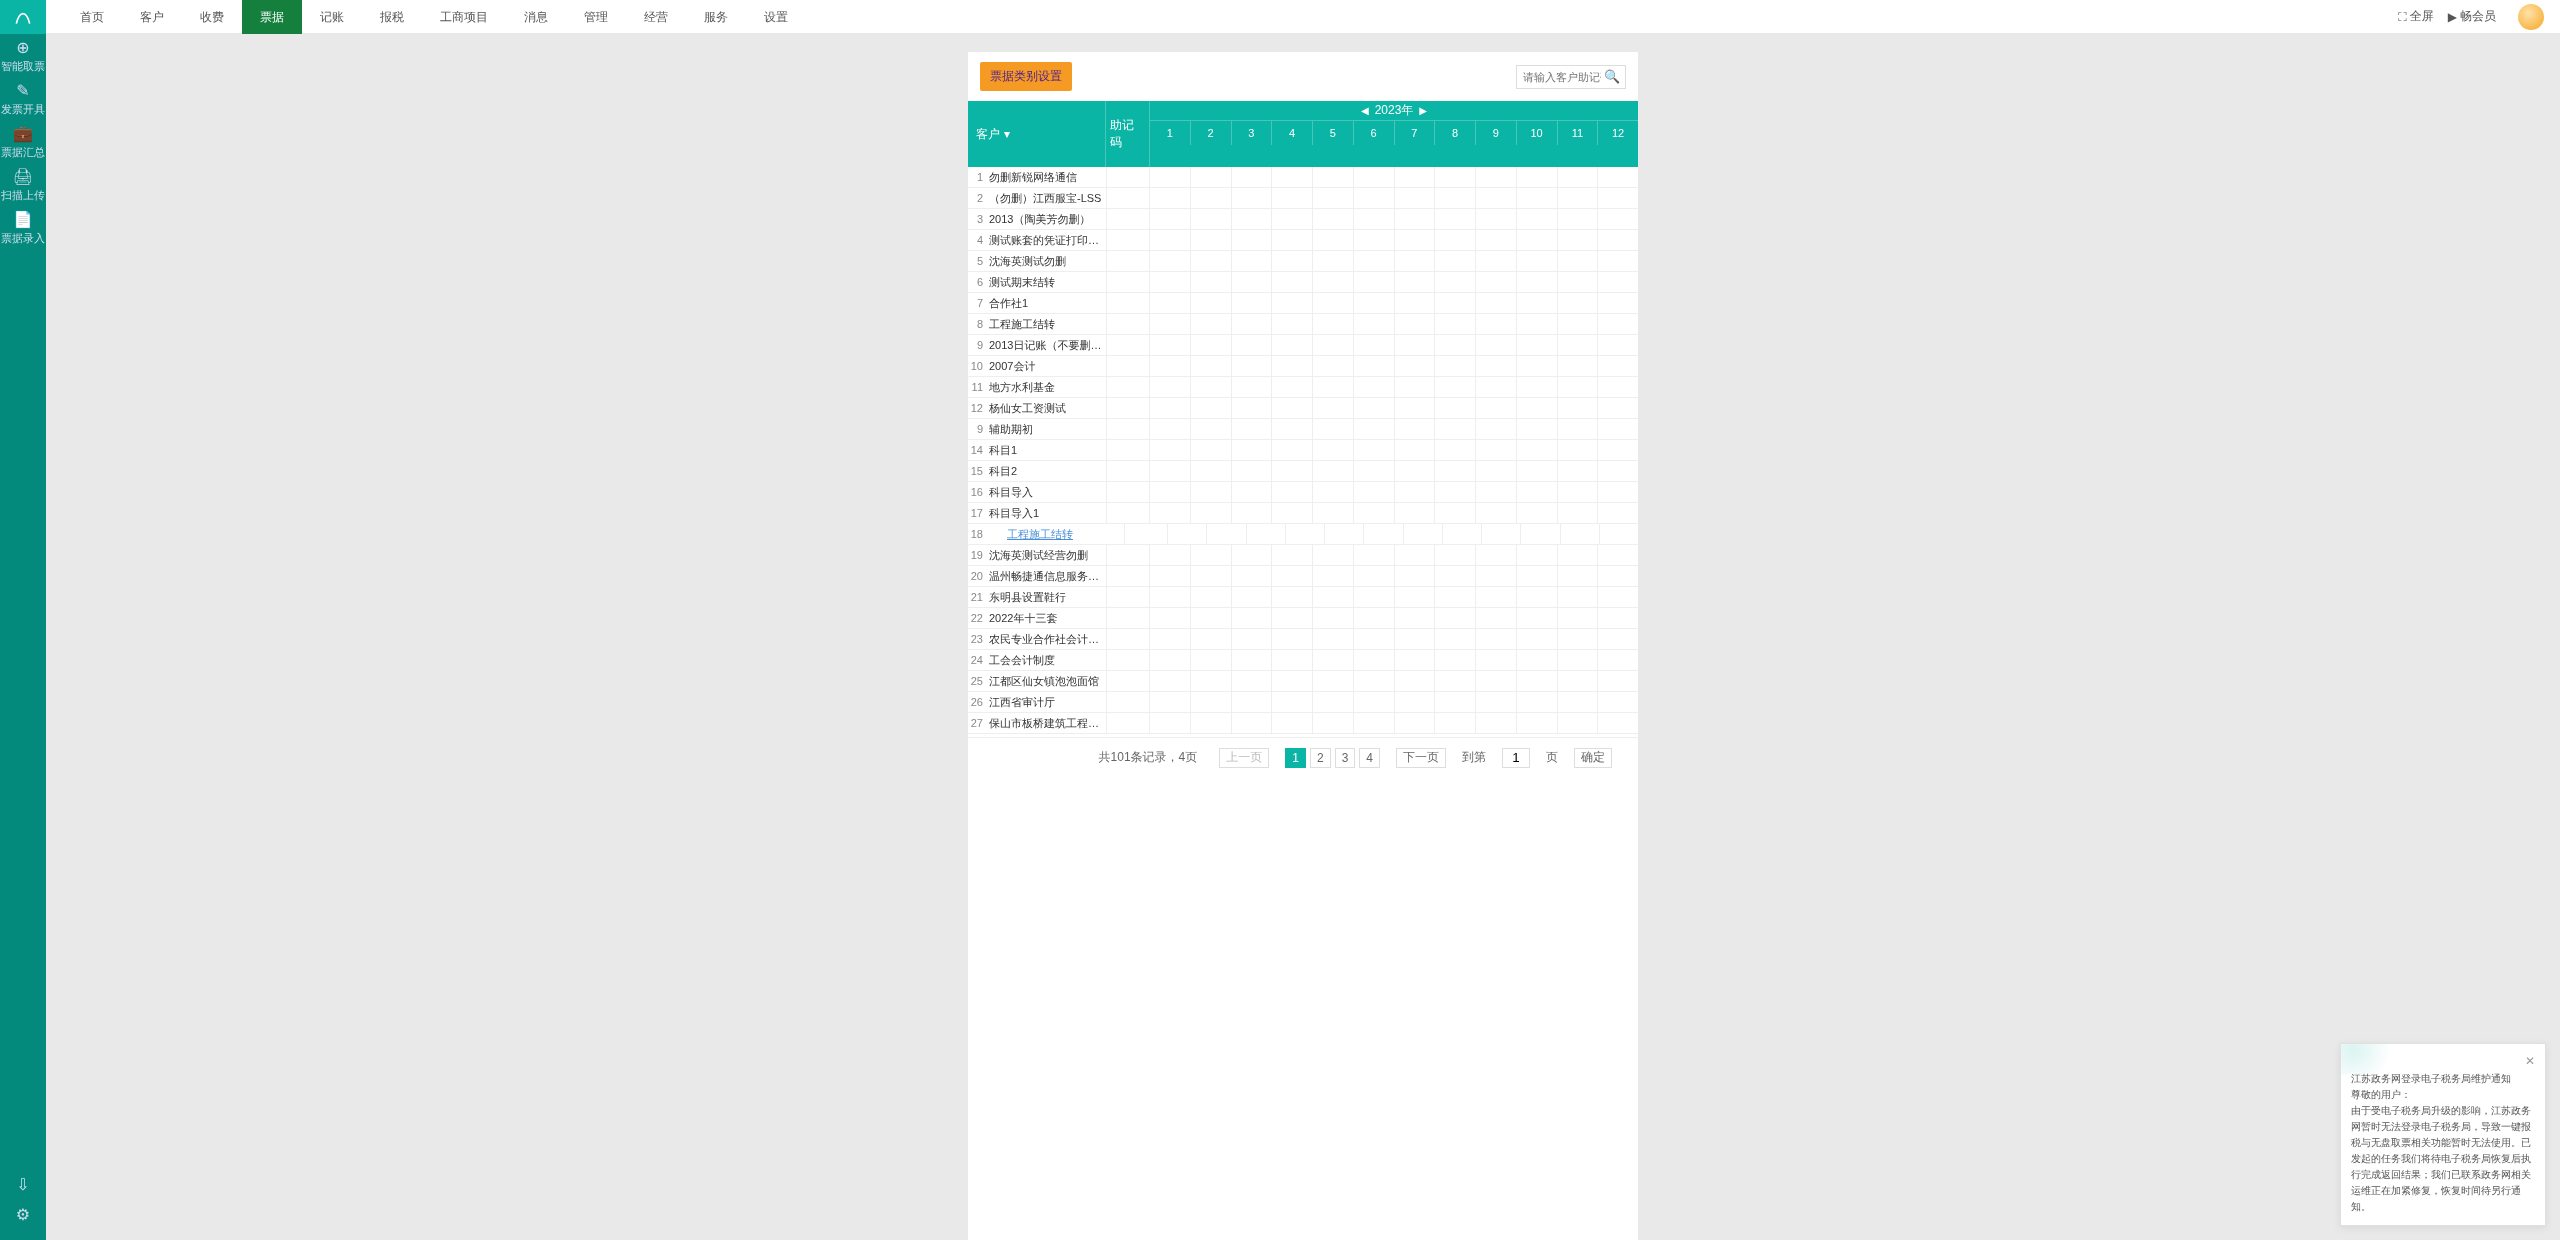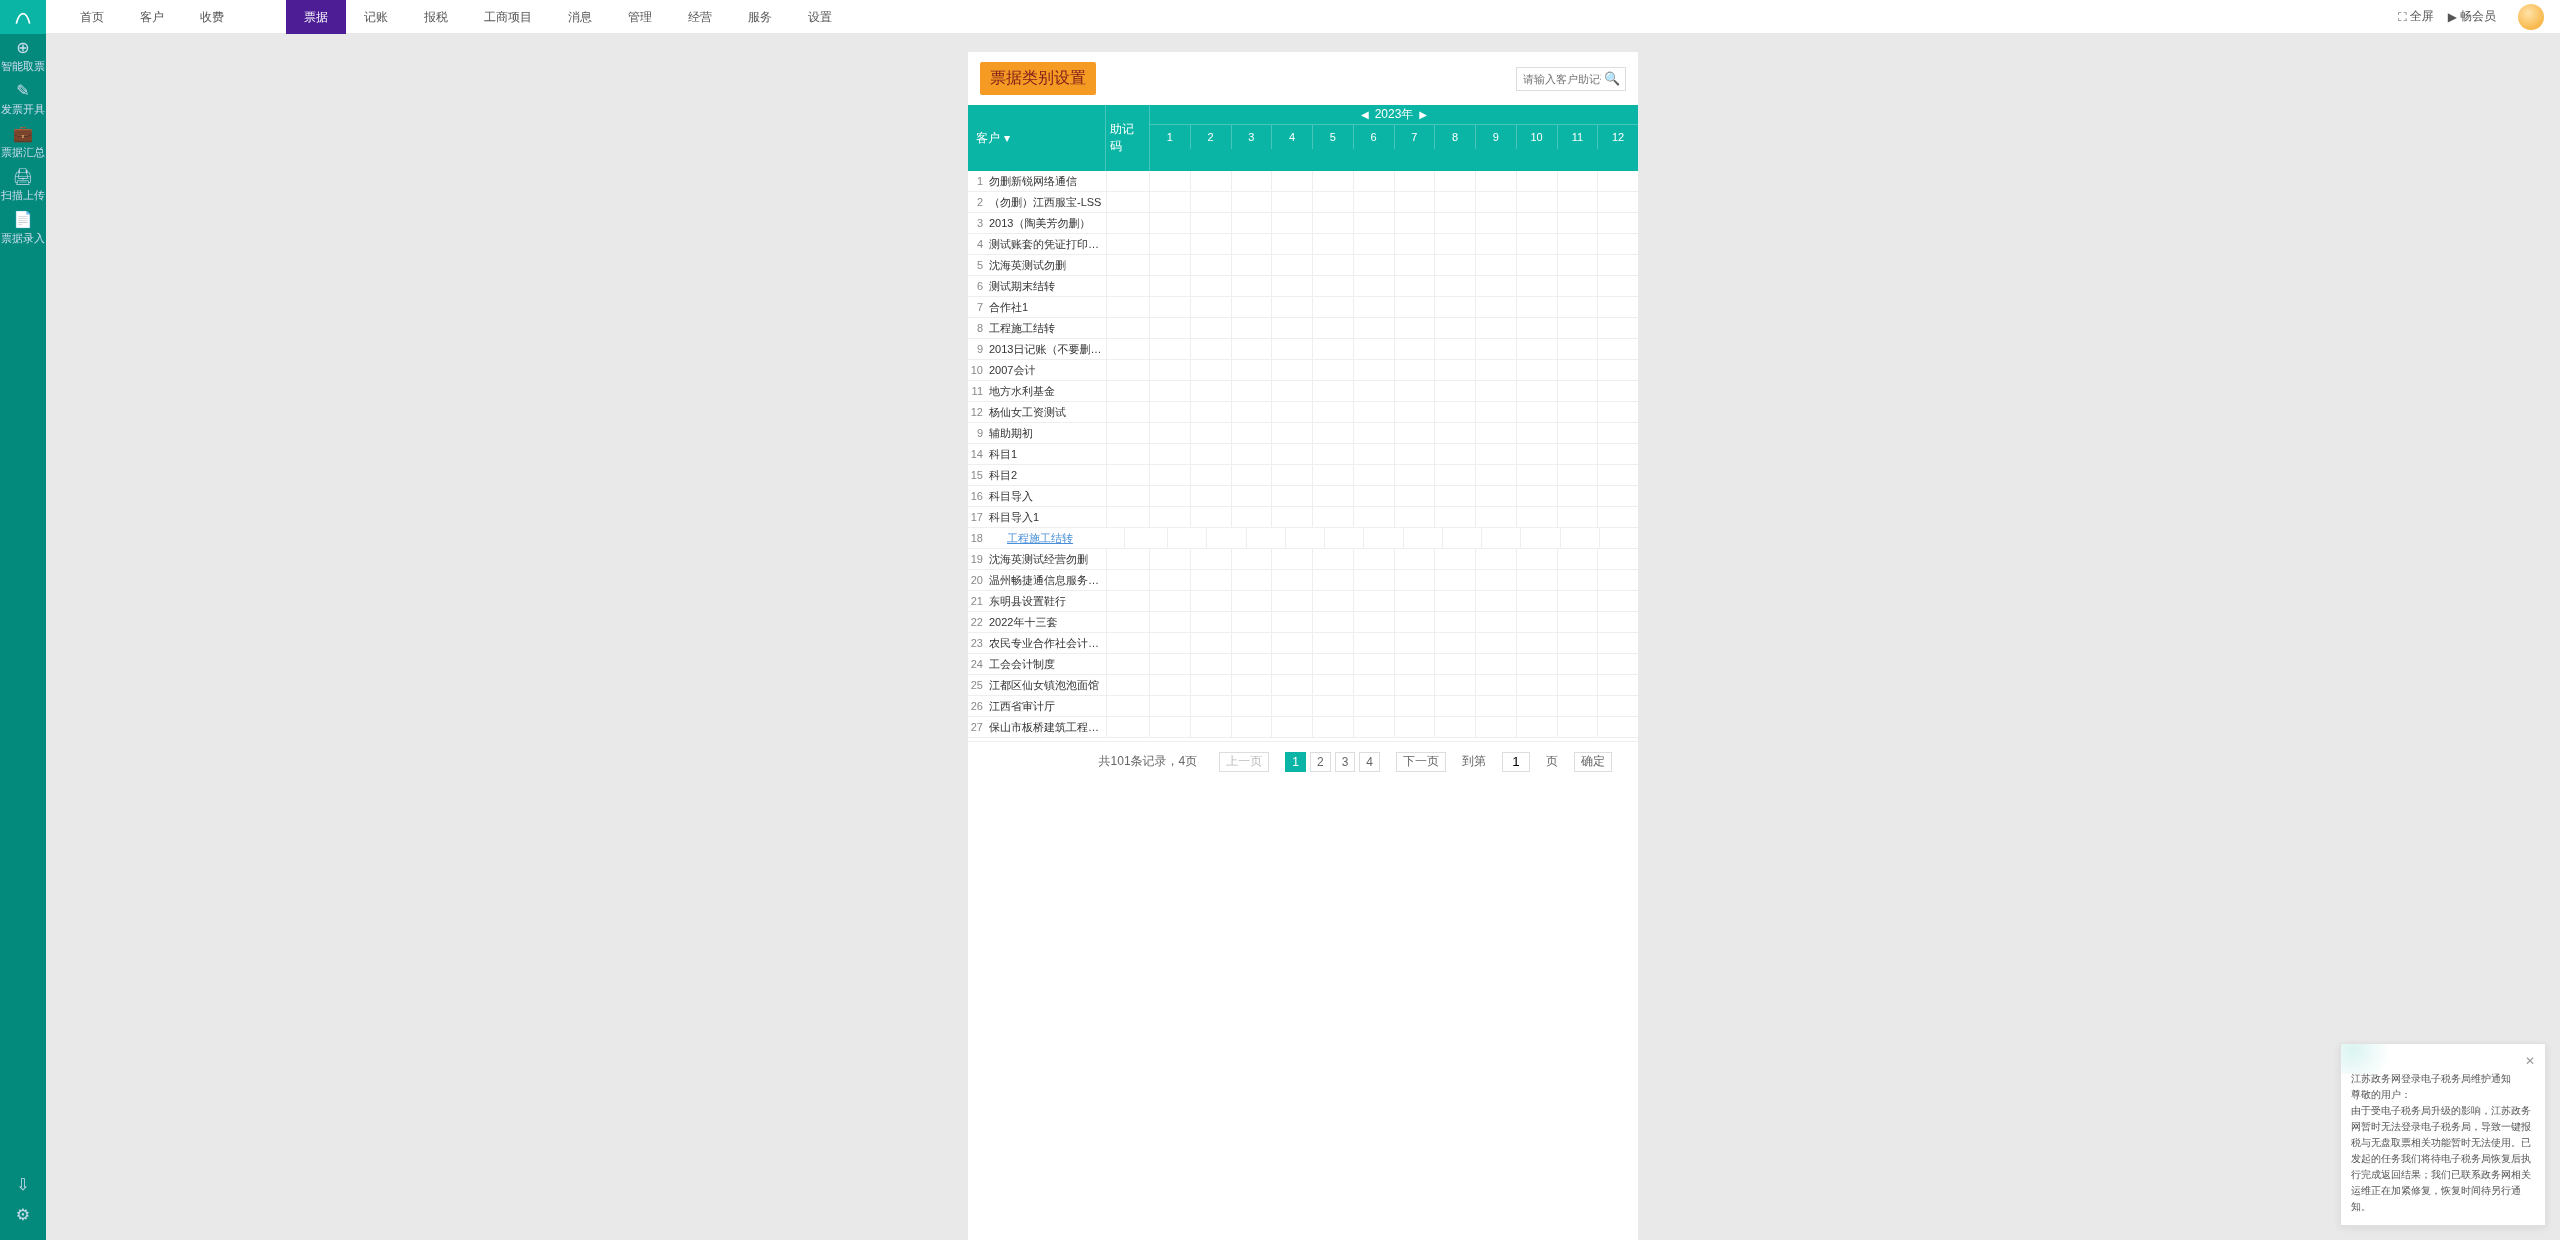--- a/index.html
+++ b/index.html
@@ -14,31 +14,31 @@
 .sidebar-item .sicon { font-size: 16px; margin-bottom: 2px; }
 .sidebar-spacer { flex: 1; }
 .sidebar-bottom { padding-bottom: 10px; }
 .sidebar-bottom .sidebar-item { height: 30px; }
 
 
 .main { flex: 1; display: flex; flex-direction: column; background: #e9e9e9; }
 .topnav { height: 34px; background: #fff; display: flex; align-items: center; padding: 0 16px; border-bottom: 1px solid #e8e8e8; }
 .nav-items { display: flex; gap: 0; }
 .nav-item { padding: 0 18px; height: 34px; line-height: 34px; cursor: pointer; color: #555; }
-.nav-item.active { background: #4c1d95; color: #fff; margin-left: 44px; }
+.nav-item.active { background: #15803d; color: #fff; }
 .top-right { margin-left: auto; display: flex; align-items: center; gap: 14px; color: #555; }
 .top-right span { cursor: pointer; display: flex; align-items: center; gap: 3px; }
 .avatar { width: 26px; height: 26px; border-radius: 50%; background: radial-gradient(circle at 40% 35%, #ffe2a8, #f5a623); margin-left: 8px; }
 
 
 .workspace { flex: 1; padding: 18px 0 0 0; display: flex; justify-content: center; overflow: auto; background: #e9e9e9; }
 .card { width: 670px; background: #fff; display: flex; flex-direction: column; min-height: 710px; }
 
 .card-header { display: flex; align-items: center; padding: 10px 12px; gap: 10px; }
-.orange-btn { background: #f59a23; color: #7f1d1d; border: none; padding: 6px 10px; cursor: pointer; font-size: 16px; border-radius: 2px; }
+.orange-btn { background: #f59a23; color: #4c1d95; border: none; padding: 6px 10px; cursor: pointer; font-size: 12px; border-radius: 2px; }
 .search-wrap { margin-left: auto; position: relative; }
 .search-wrap input { width: 110px; height: 24px; border: 1px solid #ddd; padding: 0 24px 0 6px; font-size: 11px; color: #666; }
 .search-wrap .sicon { position: absolute; right: 5px; top: 4px; color: #aaa; font-size: 13px; }
 
 
 .thead { display: flex; background: #0ab5a5; color: #fff; }
 .th-cust { width: 138px; padding: 16px 8px; font-size: 12px; display: flex; align-items: center; gap: 4px; border-right: 1px solid rgba(255,255,255,0.25); }
 .th-mnc { width: 44px; padding: 16px 4px; display: flex; align-items: center; justify-content: center; border-right: 1px solid rgba(255,255,255,0.25); }
 .th-months-wrap { flex: 1; display: flex; flex-direction: column; }
 .th-year { height: 20px; display: flex; align-items: center; justify-content: center; gap: 6px; border-bottom: 1px solid rgba(255,255,255,0.25); font-size: 12px; }

